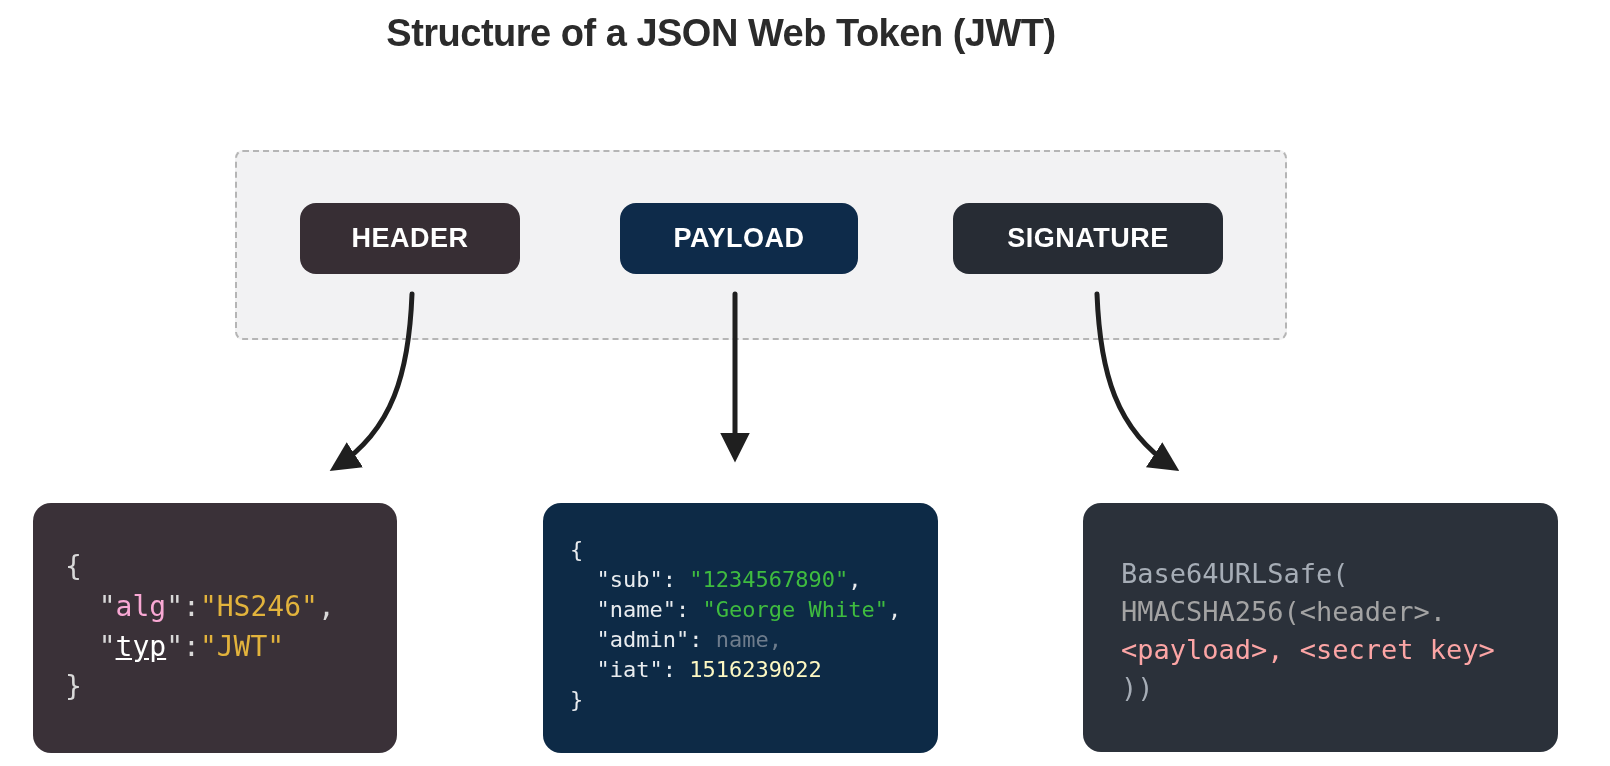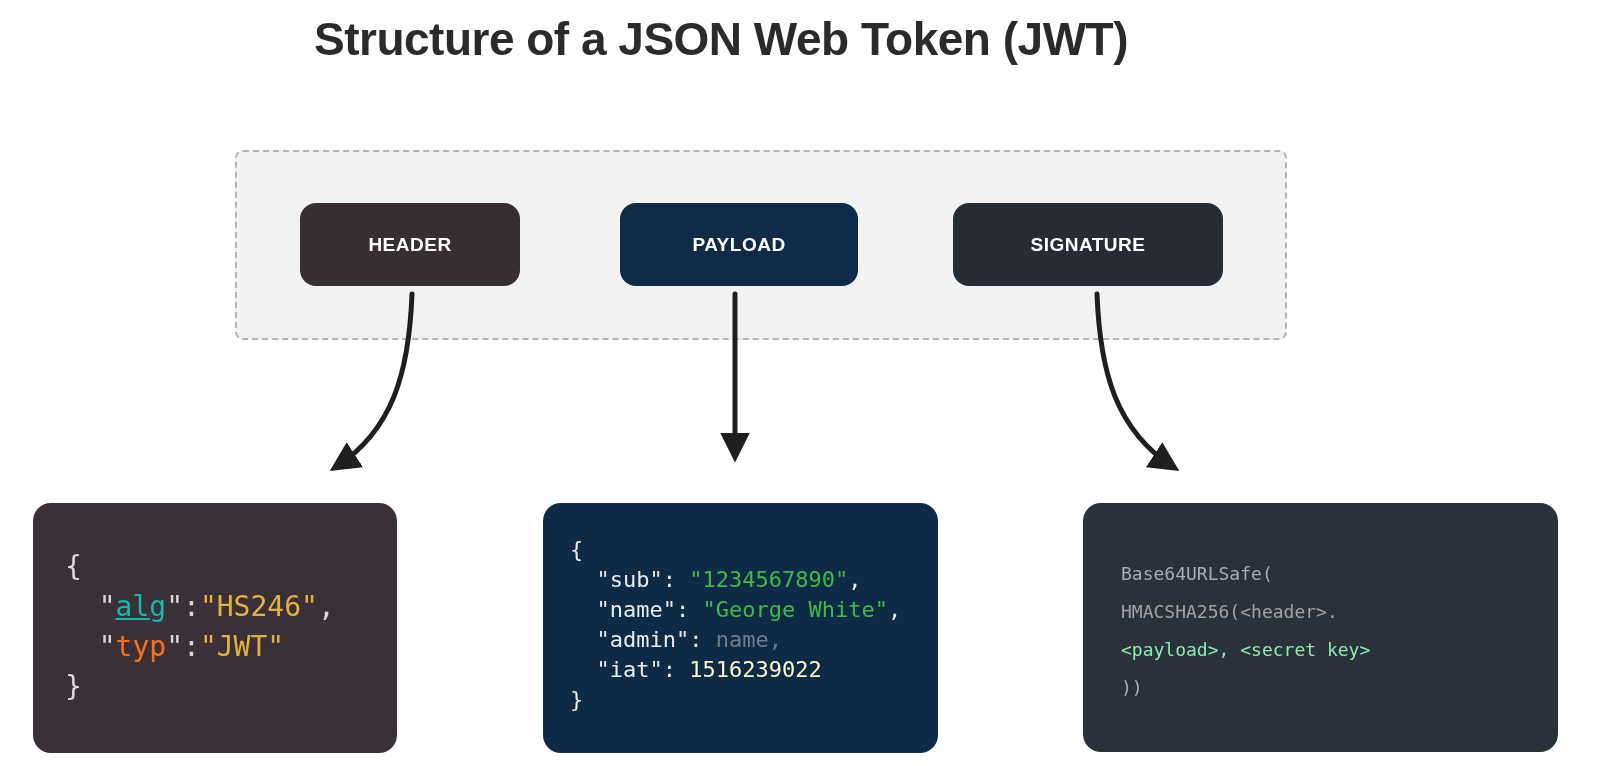--- a/index.html
+++ b/index.html
@@ -6,38 +6,38 @@
   .stage{
     position:relative;
     width:1610px;height:766px;
     background:#ffffff;
     font-family:"Liberation Sans", sans-serif;
     overflow:hidden;
   }
   .title{
     position:absolute;left:0;top:12px;width:1442px;
     text-align:center;
-    font-size:46px;font-weight:bold;
+    font-size:38px;font-weight:bold;
     color:var(--title-text);
     letter-spacing:-0.5px;
   }
   .token-container{
     position:absolute;
     left:235px;top:150px;width:1052px;height:190px;
     background:var(--container-bg);
     border:2px dashed var(--container-border);
     border-radius:8px;
     box-sizing:border-box;
   }
   .chip{
-    position:absolute;top:203px;height:83px;
+    position:absolute;top:203px;height:71px;
     border-radius:16px;
     display:flex;align-items:center;justify-content:center;
     color:var(--button-text);
-    font-size:19px;font-weight:bold;letter-spacing:0.5px;
+    font-size:27px;font-weight:bold;letter-spacing:0.5px;
   }
   .chip-header{left:300px;width:220px;background:var(--header-btn-bg);}
   .chip-payload{left:620px;width:238px;background:var(--payload-btn-bg);}
   .chip-signature{left:953px;width:270px;background:var(--signature-btn-bg);}
   .arrows{position:absolute;left:0;top:0;width:1610px;height:766px;pointer-events:none;}
   .code-box{
     position:absolute;top:503px;height:250px;
     border-radius:18px;
     box-sizing:border-box;
     font-family:"DejaVu Sans Mono", monospace;
@@ -46,21 +46,21 @@
   .box-header{
     left:33px;width:364px;background:var(--header-box-bg);
     padding:44px 0 0 32px;font-size:28px;line-height:40px;
   }
   .box-payload{
     left:543px;width:395px;background:var(--payload-box-bg);
     padding:32px 0 0 27px;font-size:22px;line-height:30px;
   }
   .box-signature{
     left:1083px;width:475px;height:249px;background:var(--signature-box-bg);
-    padding:52px 0 0 38px;font-size:18px;line-height:38px;
+    padding:52px 0 0 38px;font-size:27px;line-height:38px;
   }
 </style>
 </head>
 <body>
 
 <div class="stage">
 
   <div class="title">Structure of a JSON Web Token (JWT)</div>
 
   <div class="token-container"></div>
@@ -82,39 +82,39 @@
       </marker>
     </defs>
     <path d="M412,294 C409,372 393,430 336,467" fill="none" stroke="#1f1f1f" stroke-width="5" stroke-linecap="round" marker-end="url(#ah)"></path>
     <path d="M735,294 L735,455" fill="none" stroke="#1f1f1f" stroke-width="5" stroke-linecap="round" marker-end="url(#ah)"></path>
     <path d="M1097,294 C1100,372 1116,430 1173,467" fill="none" stroke="#1f1f1f" stroke-width="5" stroke-linecap="round" marker-end="url(#ah)"></path>
   </svg>
 
   <div class="code-box box-header">
     <div>
         <div class="code-line"><span style="color: rgb(217, 217, 217);">{</span></div>
-        <div class="code-line"><span style="color: rgb(217, 217, 217);">  </span><span style="color: rgb(217, 217, 217);">"</span><span style="color: #14b8a6; text-decoration: underline;">alg</span><span style="color: rgb(217, 217, 217);">"</span><span style="color: rgb(217, 217, 217);">:</span><span style="color: rgb(226, 179, 60);">"HS246"</span><span style="color: rgb(217, 217, 217);">,</span></div>
-        <div class="code-line"><span style="color: rgb(217, 217, 217);">  </span><span style="color: rgb(217, 217, 217);">"</span><span style="color: #f97316;">typ</span><span style="color: rgb(217, 217, 217);">"</span><span style="color: rgb(217, 217, 217);">:</span><span style="color: rgb(226, 179, 60);">"JWT"</span></div>
+        <div class="code-line"><span style="color: rgb(217, 217, 217);">  </span><span style="color: rgb(217, 217, 217);">"</span><span style="color: #f9a8d4;">alg</span><span style="color: rgb(217, 217, 217);">"</span><span style="color: rgb(217, 217, 217);">:</span><span style="color: rgb(226, 179, 60);">"HS246"</span><span style="color: rgb(217, 217, 217);">,</span></div>
+        <div class="code-line"><span style="color: rgb(217, 217, 217);">  </span><span style="color: rgb(217, 217, 217);">"</span><span style="color: #ffffff; text-decoration: underline;">typ</span><span style="color: rgb(217, 217, 217);">"</span><span style="color: rgb(217, 217, 217);">:</span><span style="color: rgb(226, 179, 60);">"JWT"</span></div>
         <div class="code-line"><span style="color: rgb(217, 217, 217);">}</span></div>
       </div>
   </div>
 
   <div class="code-box box-payload">
     <div>
         <div class="code-line"><span style="color: rgb(233, 236, 239);">{</span></div>
         <div class="code-line"><span style="color: rgb(233, 236, 239);">  "sub": </span><span style="color: rgb(63, 188, 63);">"1234567890"</span><span style="color: rgb(233, 236, 239);">,</span></div>
         <div class="code-line"><span style="color: rgb(233, 236, 239);">  "name": </span><span style="color: rgb(63, 188, 63);">"George White"</span><span style="color: rgb(233, 236, 239);">,</span></div>
         <div class="code-line"><span style="color: rgb(233, 236, 239);">  "admin": </span><span style="color: rgb(110, 124, 140);">name,</span></div>
         <div class="code-line"><span style="color: rgb(233, 236, 239);">  "iat": </span><span style="color: #fef9c3;">1516239022</span></div>
         <div class="code-line"><span style="color: rgb(233, 236, 239);">}</span></div>
       </div>
   </div>
 
   <div class="code-box box-signature">
     <div>
         <div class="code-line"><span style="color: rgb(166, 173, 182);">Base64URLSafe(</span></div>
         <div class="code-line"><span style="color: #a3a3a3;">HMACSHA256(&lt;header&gt;.</span></div>
-        <div class="code-line"><span style="color: #86efac;">&lt;payload&gt;, &lt;secret key&gt;</span></div>
+        <div class="code-line"><span style="color: #fca5a5;">&lt;payload&gt;, &lt;secret key&gt;</span></div>
         <div class="code-line"><span style="color: rgb(166, 173, 182);">))</span></div>
       </div>
   </div>
 
 </div>
 
 </body></html>

